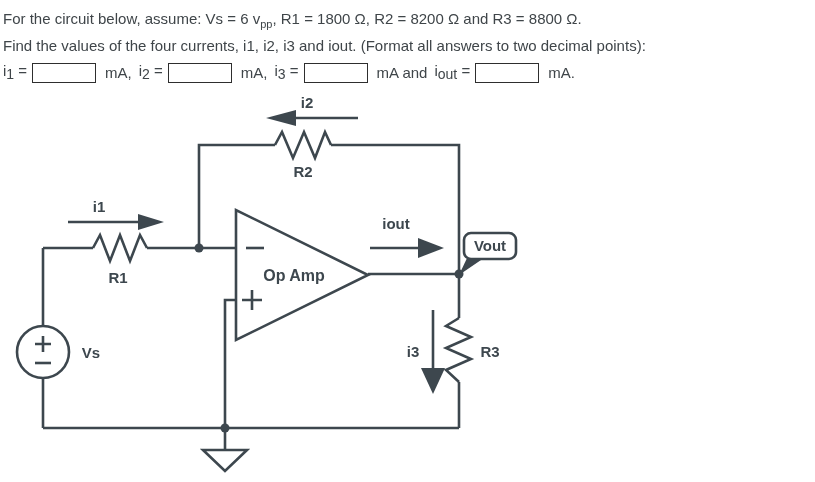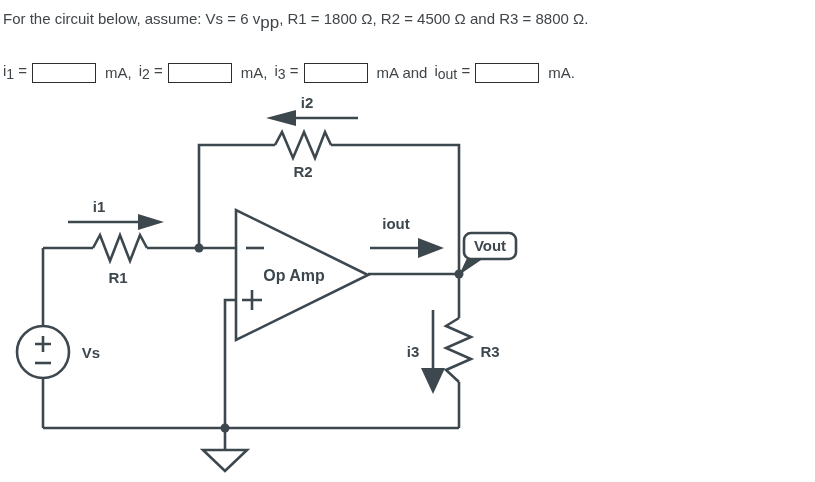--- a/index.html
+++ b/index.html
@@ -4,21 +4,21 @@
 <style>
   html,body{margin:0;padding:0;background:#ffffff;}
   #screen{
     position:relative;width:815px;height:482px;background:#ffffff;overflow:hidden;
     font-family:"Liberation Sans","DejaVu Sans",sans-serif;color:#3f4549;
   }
   .txtline{position:absolute;left:3px;font-size:15px;line-height:19px;color:#3f4549;white-space:nowrap;}
   #line1{top:9px;}
   #line2{top:36px;}
   #line3{top:61px;display:flex;align-items:center;}
-  .sub-small{font-size:17px;vertical-align:-4px;}
+  .sub-small{font-size:11px;vertical-align:-4px;}
   .sub-big{font-size:14px;vertical-align:-3px;}
   .ans-label{margin-right:5px;}
   .ans-box{
     width:64px;height:20px;border:1.5px solid #2e2e2e;background:#ffffff;
     margin-right:9px;box-sizing:border-box;font-size:14px;color:#3f4549;padding:0 4px;
   }
   .ans-unit{margin-right:7px;}
   svg{position:absolute;left:0;top:88px;}
   .wire{stroke:#3d474e;stroke-width:2.6;fill:none;}
   .comp{stroke:#3d474e;stroke-width:2.6;fill:#ffffff;}
@@ -27,22 +27,23 @@
   .dot{fill:#3d474e;stroke:none;}
   .clabel{font-family:"Liberation Sans","DejaVu Sans",sans-serif;font-weight:bold;
     font-size:15px;fill:#3d474e;text-anchor:middle;}
   .clabel-lg{font-size:16px;}
 </style>
 </head>
 <body>
 
 <div id="screen">
 
-  <div id="line1" class="txtline"><span>For the circuit below, assume:  Vs = 6 v</span><span class="sub-small">pp</span><span>, R1 = 1800 Ω, R2 = 4500 Ω and R3 = 8800 Ω.</span></div>
+  <div id="line1" class="txtline"><span>For the circuit below, assume:  Vs = 6 v</span><span class="sub-small">pp</span><span>, R1 = 1800 Ω, R2 = 8200 Ω and R3 = 8800 Ω.</span></div>
 
+  <div id="line2" class="txtline">Find the values of the four currents, i1, i2, i3 and iout. (Format all answers to two decimal points):</div>
 
   <div id="line3" class="txtline">
     <span class="ans-label"><span>i</span><span class="sub-big">1</span> <span>=</span></span>
     <input class="ans-box" value="" style="">
     <span class="ans-unit">mA,</span>
 
     <span class="ans-label"><span>i</span><span class="sub-big">2</span> <span>=</span></span>
     <input class="ans-box" value="" style="">
     <span class="ans-unit">mA,</span>
 

